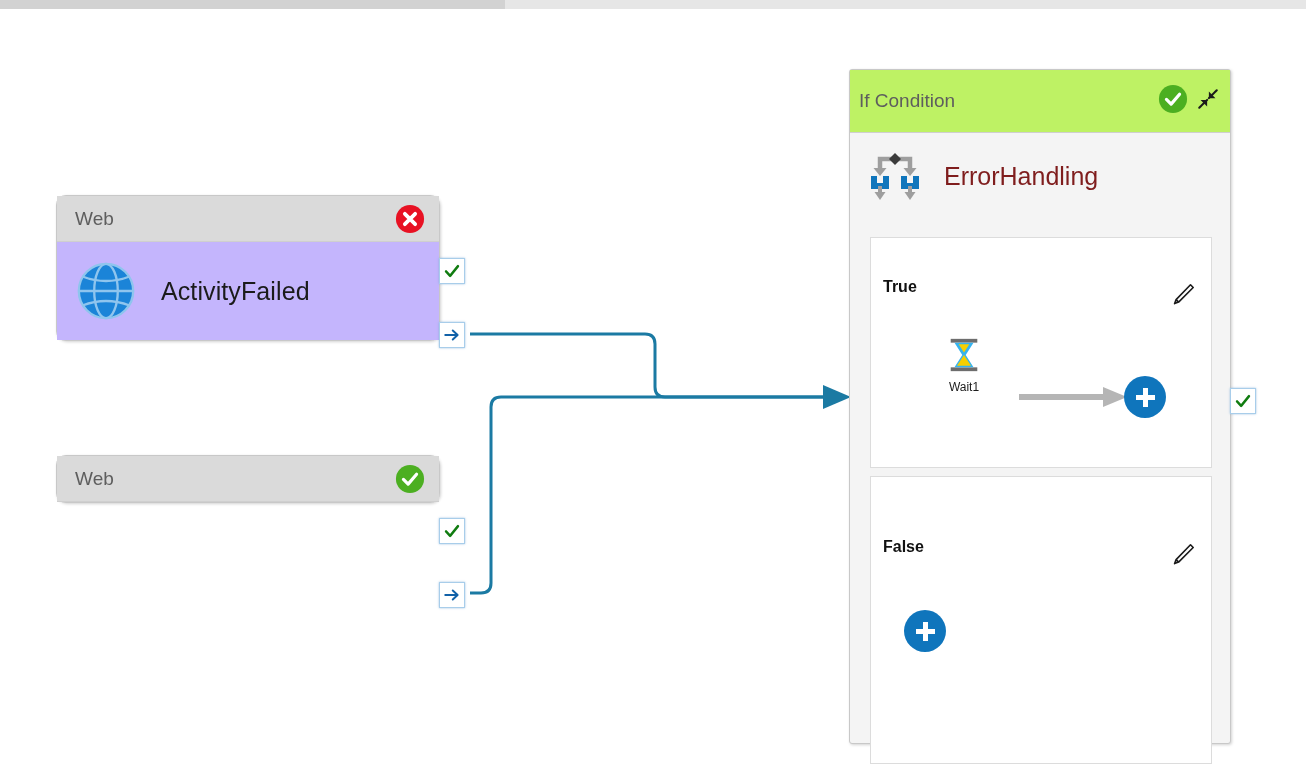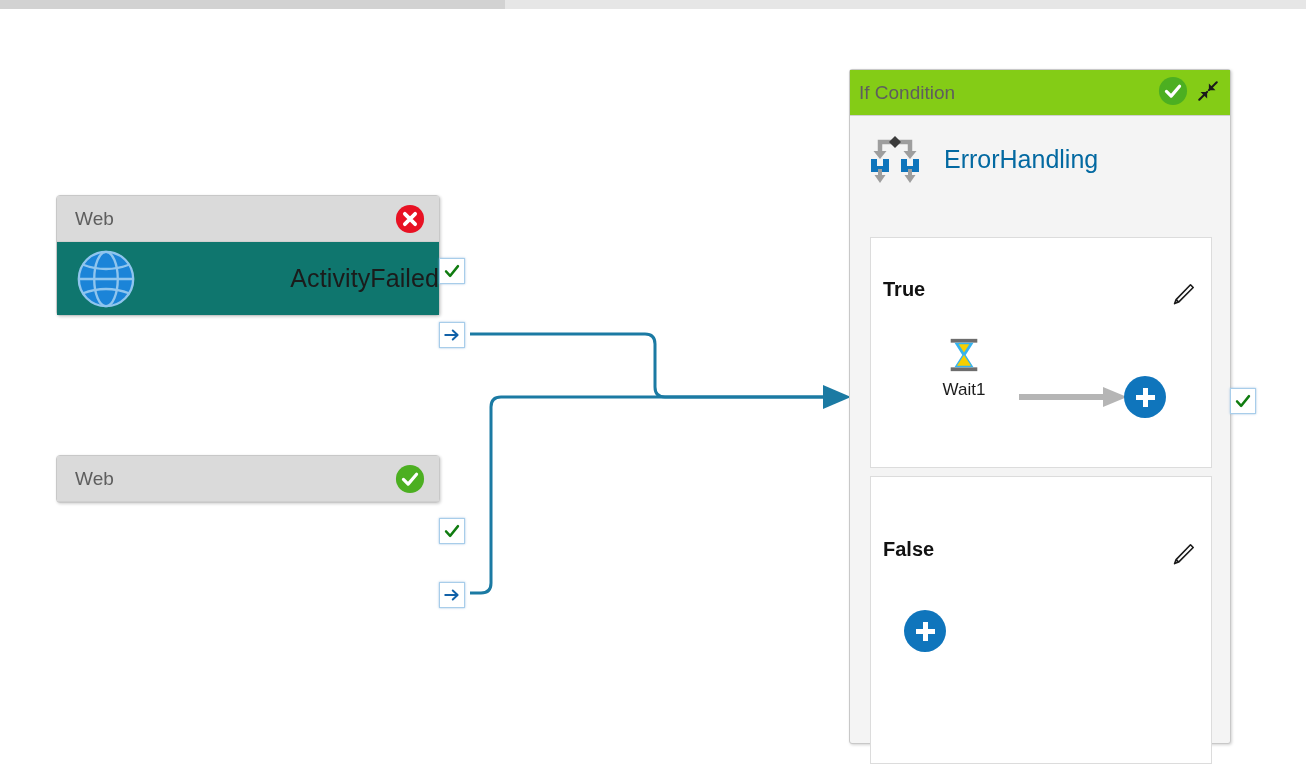--- a/index.html
+++ b/index.html
@@ -49,21 +49,21 @@
     height: 768px;
     pointer-events: none;
   }
 
   
   .card {
     position: absolute;
     width: 384px;
     background: #f4f4f4;
     border: 1px solid #c8c8c8;
-    border-radius: 4px;
+    border-radius: 10px;
     box-shadow: 1px 1px 3px rgba(0,0,0,0.18);
     box-sizing: border-box;
   }
   .card-header {
     height: 46px;
     background: #dadada;
     border-bottom: 1px solid #cfcfcf;
     display: flex;
     align-items: center;
     padding: 0 10px 0 18px;
@@ -77,27 +77,26 @@
   }
   .card-status {
     position: absolute;
     right: 14px;
     top: 50%;
     transform: translateY(-50%);
     width: 30px;
     height: 30px;
   }
   .card-body {
-    height: 73px;
+    height: 98px;
     display: flex;
     align-items: center;
     padding-left: 20px;
     box-sizing: border-box;
-    background: #0f766e;
-    justify-content: space-between;
+    background: #c4b5fd;
   }
   .card-icon {
     width: 58px;
     height: 58px;
     flex: 0 0 58px;
   }
   .card-title {
     margin-left: 26px;
     font-size: 25px;
     color: #1b1b1b;
@@ -126,22 +125,22 @@
     top: 60px;
     width: 382px;
     height: 675px;
     background: #f4f4f4;
     border: 1px solid #c8c8c8;
     border-radius: 3px;
     box-shadow: 1px 1px 3px rgba(0,0,0,0.18);
     box-sizing: border-box;
   }
   .cond-header {
-    height: 46px;
-    background: #84cc16;
+    height: 63px;
+    background: #bef264;
     border-bottom: 1px solid #cfcfcf;
     display: flex;
     align-items: center;
     padding: 0 10px 0 9px;
     box-sizing: border-box;
     position: relative;
   }
   .cond-type {
     font-size: 19px;
     color: #5e5e5e;
@@ -163,39 +162,39 @@
     box-sizing: border-box;
   }
   .cond-name-icon {
     width: 56px;
     height: 56px;
     flex: 0 0 56px;
   }
   .cond-name-text {
     margin-left: 21px;
     font-size: 25px;
-    color: #0369a1;
+    color: #7f1d1d;
     white-space: nowrap;
   }
 
   .branch {
     position: absolute;
     left: 20px;
     width: 342px;
     background: #ffffff;
     border: 1px solid #dcdcdc;
     box-sizing: border-box;
   }
   .branch-true  { top: 167px; height: 231px; }
   .branch-false { top: 406px; height: 288px; }
 
   .branch-label {
     position: absolute;
     left: 12px;
-    font-size: 20px;
+    font-size: 16px;
     font-weight: bold;
     color: #111111;
   }
   .branch-true .branch-label  { top: 40px; }
   .branch-false .branch-label { top: 61px; }
 
   .pencil-btn {
     position: absolute;
     right: 14px;
     width: 28px;
@@ -206,21 +205,21 @@
 
   .wait-node {
     position: absolute;
     left: 50px;
     top: 98px;
     width: 86px;
     text-align: center;
   }
   .wait-icon { width: 38px; height: 38px; }
   .wait-label {
-    font-size: 17px;
+    font-size: 12px;
     color: #1b1b1b;
     margin-top: 2px;
   }
 
   .flow-arrow {
     position: absolute;
     left: 146px;
     top: 147px;
     width: 112px;
     height: 24px;

